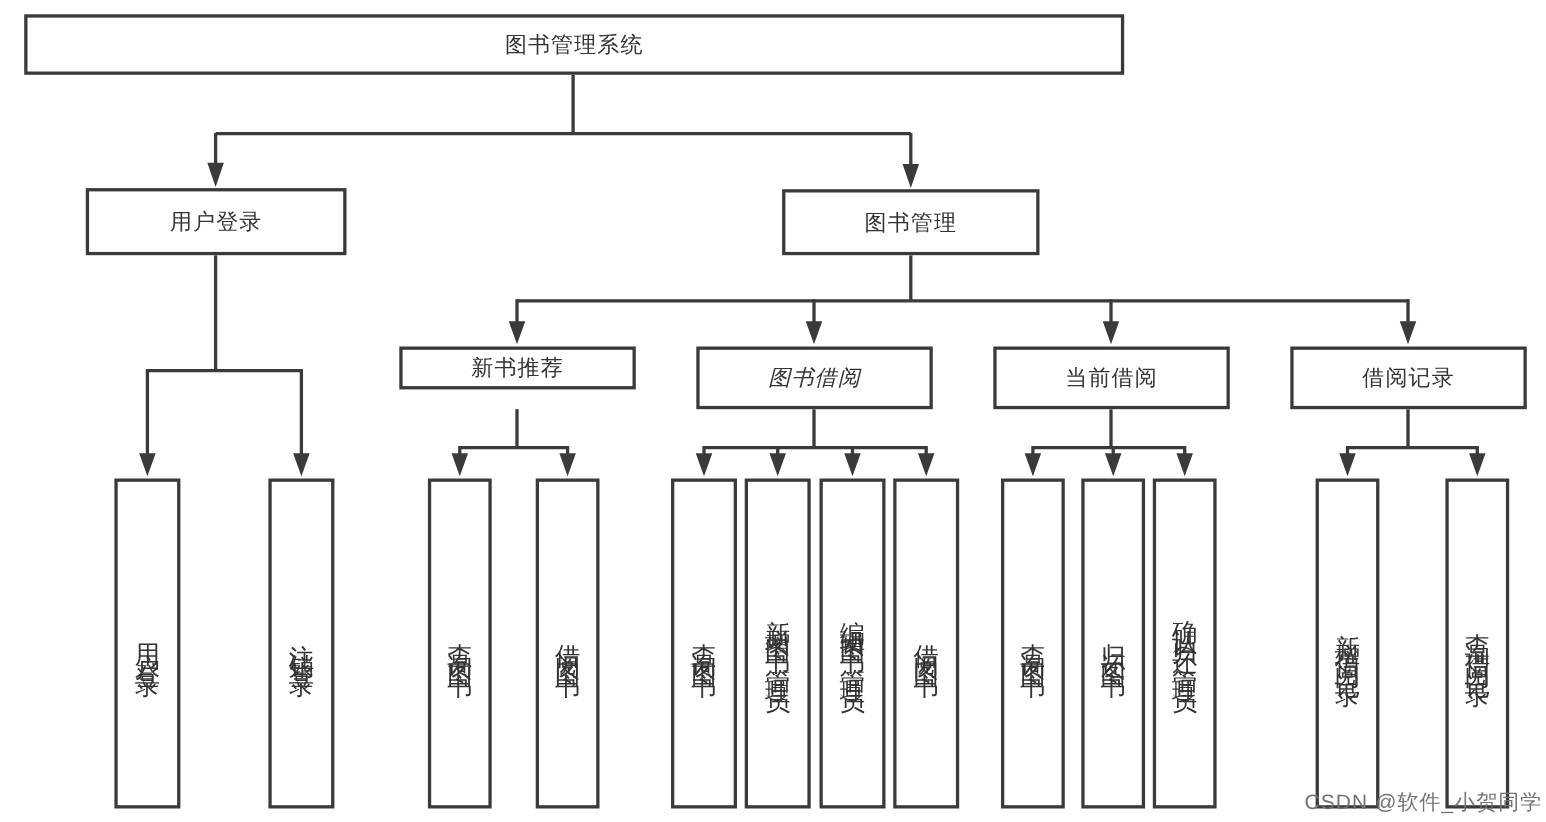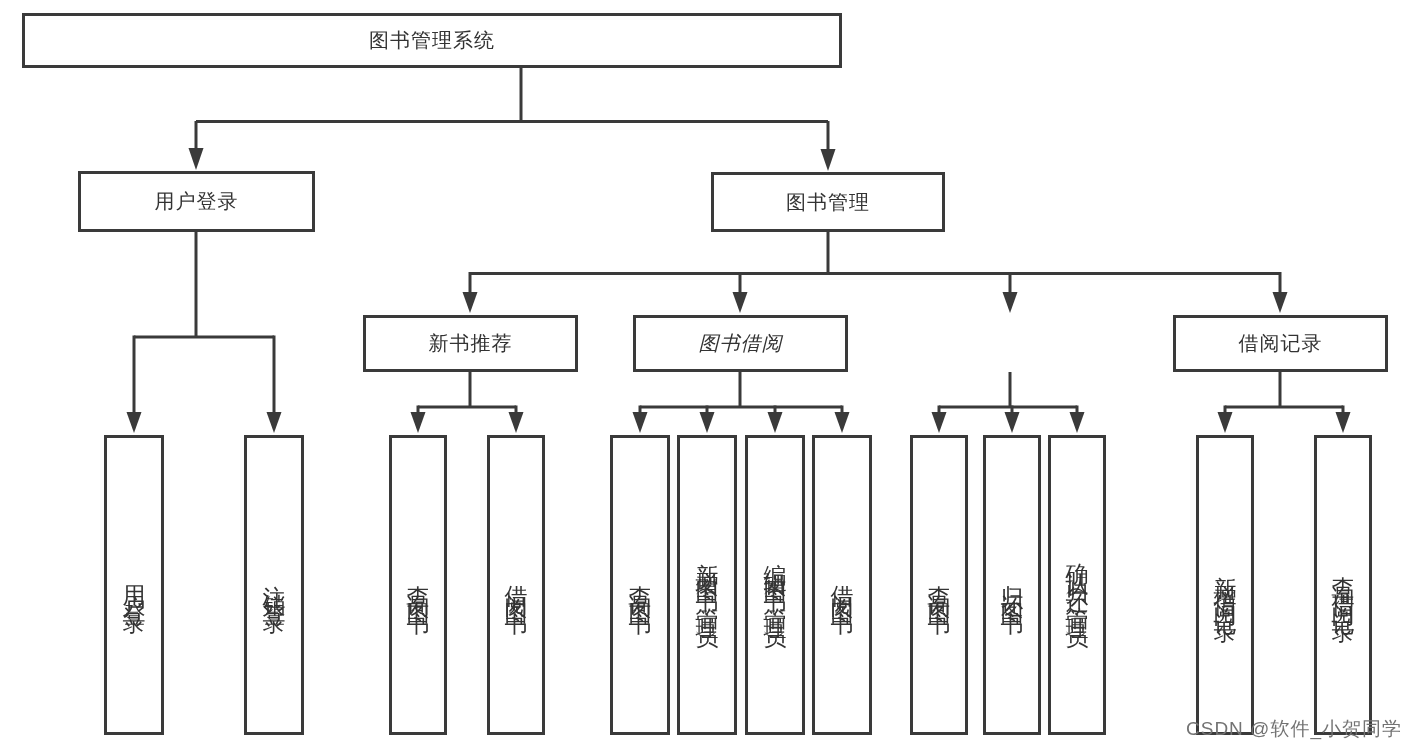--- a/index.html
+++ b/index.html
@@ -102,36 +102,39 @@
     <g>
       <path class="wire" d="M1280,372 L1280,408"></path>
       <path class="wire" d="M1225,407 L1343,407"></path>
       <path class="wire" d="M1225,405.5 L1225,414"></path>
       <polygon class="head" points="1217.5,412 1232.5,412 1225,433"></polygon>
       <path class="wire" d="M1343,405.5 L1343,414"></path>
       <polygon class="head" points="1335.5,412 1350.5,412 1343,433"></polygon>
     </g>
   </svg>
 
-  <div class="hbox" style="left:22px;top:13px;width:820px;height:55px;">
+  <div class="hbox" style="left:22px;top:13px;width:1000px;height:55px;">
     <span>图书管理系统</span>
   </div>
 
   <div class="hbox" style="left:78px;top:171px;width:237px;height:61px;">
     <span>用户登录</span>
   </div>
   <div class="hbox" style="left:711px;top:172px;width:234px;height:60px;">
     <span>图书管理</span>
   </div>
 
-  <div class="hbox" style="left:363px;top:315px;width:215px;height:57px;">
+  <div class="hbox" style="left:363px;top:315px;width:215px;height:39px;">
     <span>新书推荐</span>
   </div>
   <div class="hbox" style="left:633px;top:315px;width:215px;height:57px;font-style:italic;">
     <span>图书借阅</span>
+  </div>
+  <div class="hbox" style="left:903px;top:315px;width:215px;height:57px;">
+    <span>当前借阅</span>
   </div>
   <div class="hbox" style="left:1173px;top:315px;width:215px;height:57px;">
     <span>借阅记录</span>
   </div>
 
   <div class="vbox" style="left:104px;width:60px;">
     <span class="vtext">用户登录</span>
   </div>
   <div class="vbox" style="left:244px;width:60px;">
     <span class="vtext">注销登录</span>

